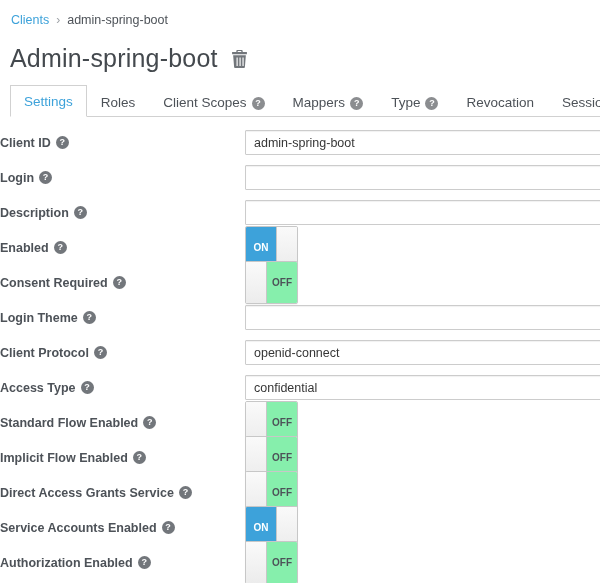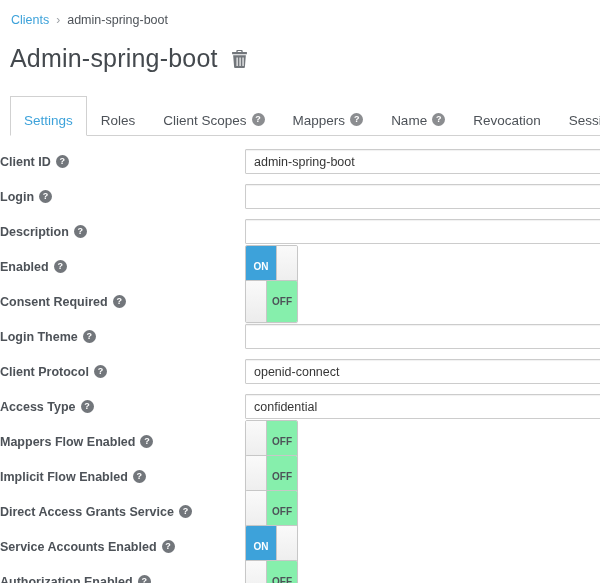--- a/index.html
+++ b/index.html
@@ -37,31 +37,30 @@
   }
 
   .tabs {
     display: flex;
     margin-left: 10px;
     margin-top: 12px;
     border-bottom: 1px solid #d1d1d1;
     width: calc(100% - 10px);
   }
   .tab {
-    padding: 16px 13px 7px 13px;
+    padding: 8px 13px 7px 13px;
     font-size: 13.5px;
     color: #4d5258;
     border: 1px solid transparent;
     border-bottom: none;
     margin-bottom: -1px;
     cursor: pointer;
     white-space: nowrap;
-    display: flex; align-items: flex-start;
+    display: flex; align-items: flex-end;
     background: transparent;
-    margin-top: 11px;
   }
   .tab.active {
     color: #3da2da;
     background: #fff;
     border-color: #d1d1d1;
     border-bottom: 1px solid #fff;
   }
   .help-icon {
     display: inline-block;
     width: 13px; height: 13px;
@@ -165,21 +164,21 @@
     <span class="tab-label">Client Scopes</span>
   <span class="help-icon">?</span>
     </div>
 
   <div class="tab">
     <span class="tab-label">Mappers</span>
   <span class="help-icon">?</span>
     </div>
 
   <div class="tab">
-    <span class="tab-label">Name</span>
+    <span class="tab-label">Type</span>
   <span class="help-icon">?</span>
     </div>
 
   <div class="tab">
     <span class="tab-label">Revocation</span>
   </div>
 
   <div class="tab">
     <span class="tab-label">Sessions</span>
   </div>
@@ -267,21 +266,21 @@
       <span class="label-text">Access Type</span>
       <span class="help-icon">?</span>
     </label>
     <div class="control">
         <input type="text" class="text-input" value="confidential" style="">
       </div>
   </div>
 
   <div class="form-row">
     <label class="form-label">
-      <span class="label-text">Mappers Flow Enabled</span>
+      <span class="label-text">Standard Flow Enabled</span>
       <span class="help-icon">?</span>
     </label>
     <div class="control">
         <div class="toggle state-off">
           <span class="toggle-handle"></span>
           <span class="toggle-side off-state">OFF</span>
         </div>
       </div>
   </div>
 

